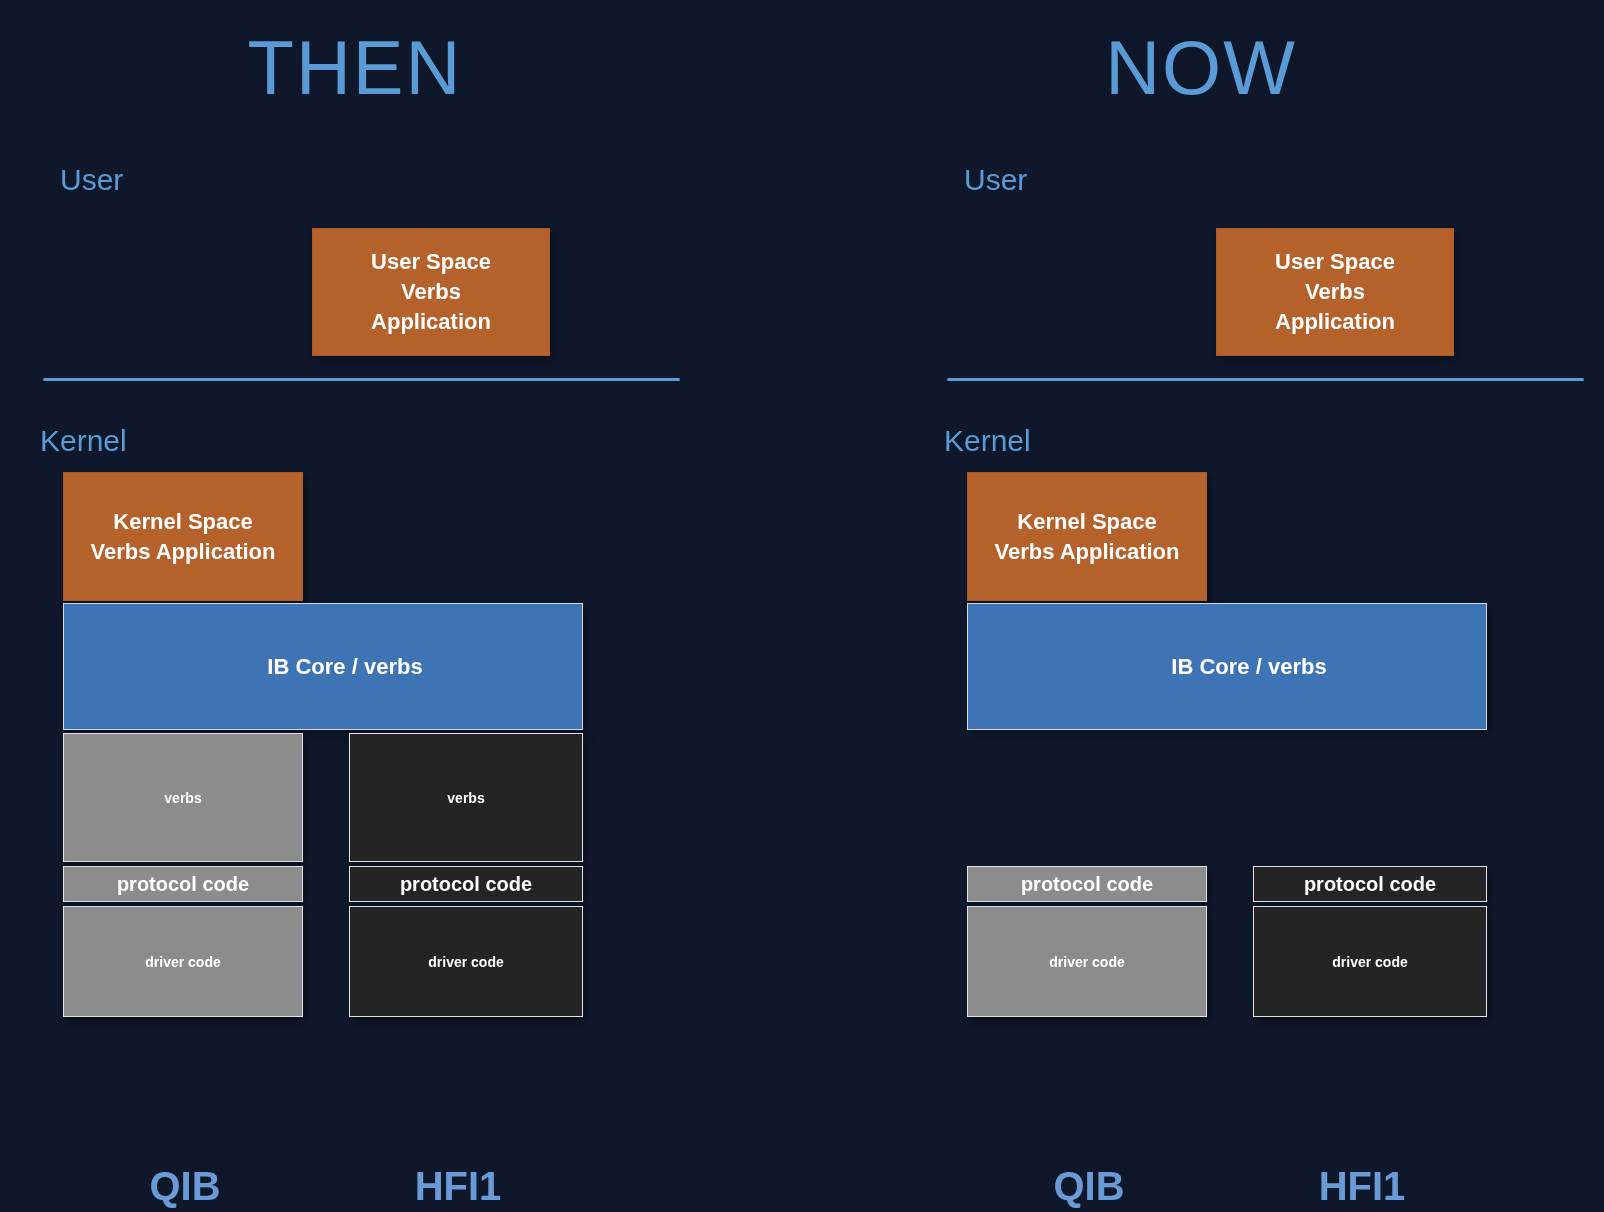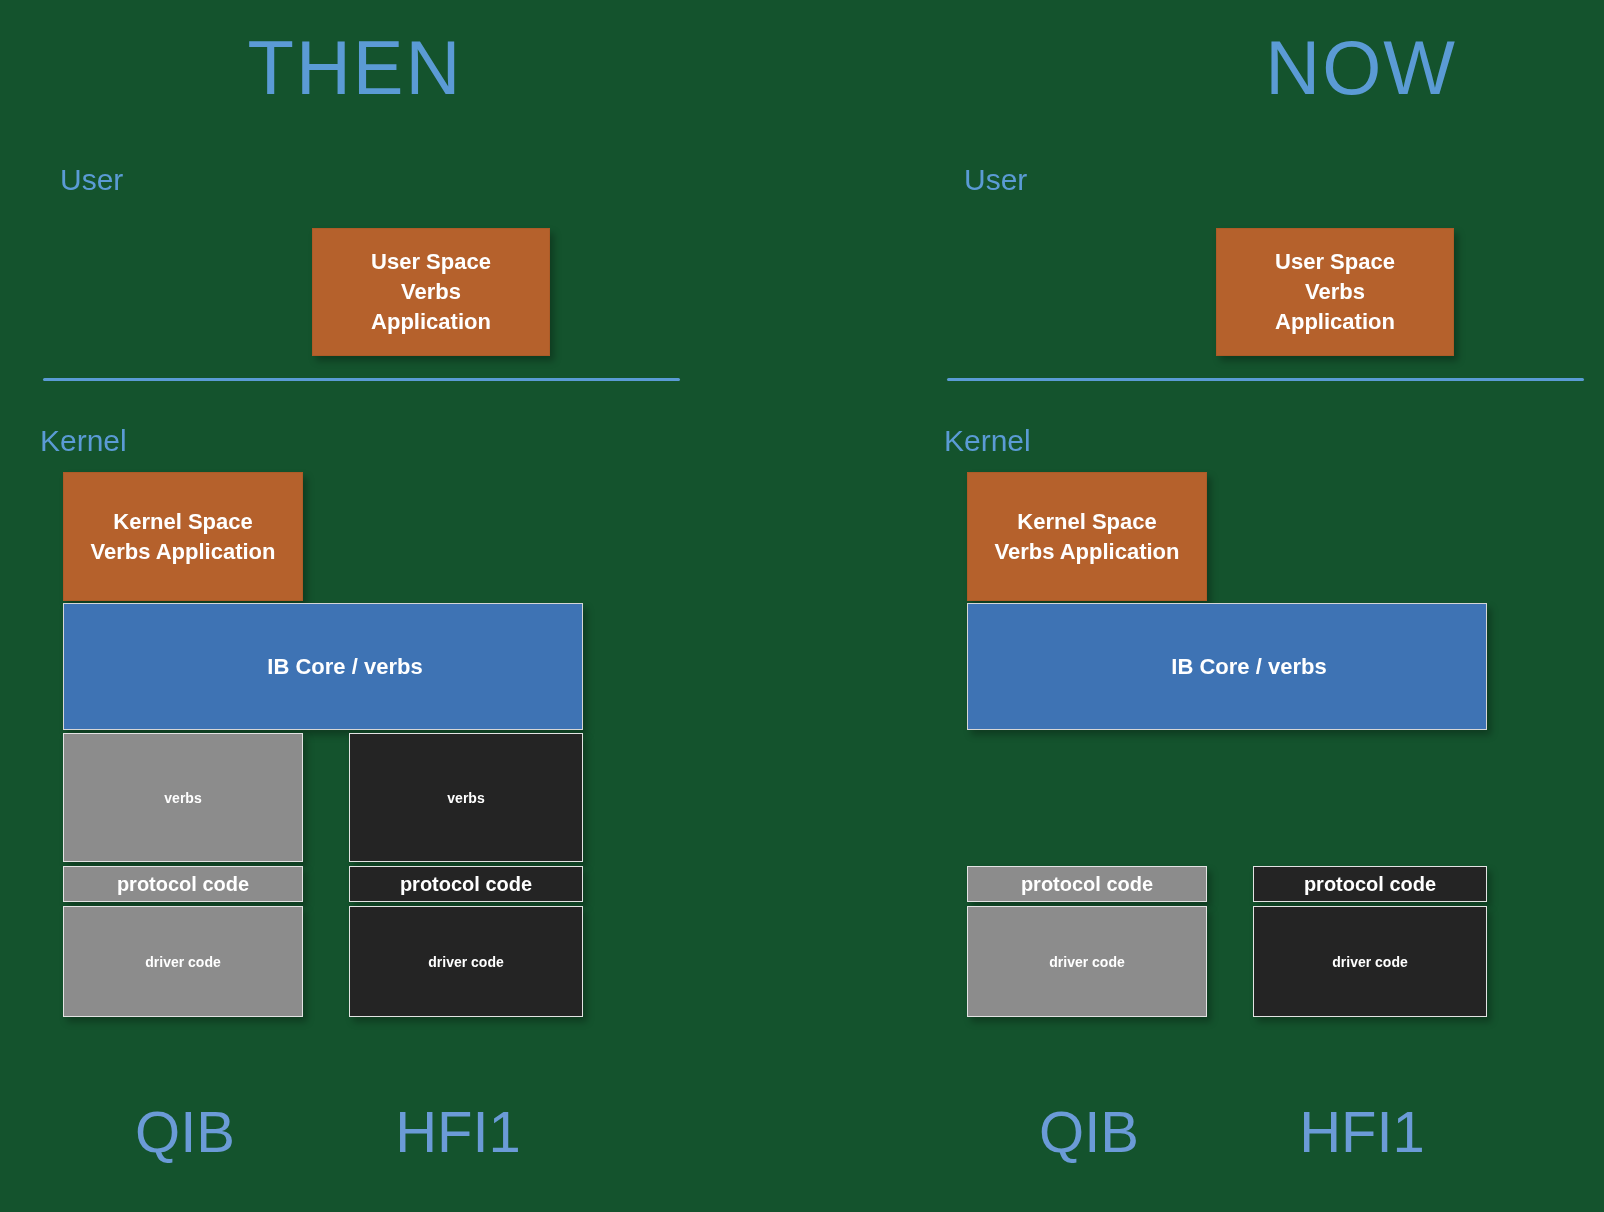--- a/index.html
+++ b/index.html
@@ -1,25 +1,25 @@
 <!DOCTYPE html>
 <html><head>
 <meta charset="utf-8">
 <style>
   html,body{margin:0;padding:0;background:#ffffff;}
   #canvas{
-    position:relative;width:1604px;height:1212px;background:#14532d;overflow:hidden;
+    position:relative;width:1604px;height:1212px;background:#0f172a;overflow:hidden;
     font-family:"Liberation Sans",sans-serif;
   }
   .title{
     position:absolute;top:30px;width:420px;text-align:center;
     font-size:76px;line-height:1.0;color:#5b9bd5;letter-spacing:2px;font-weight:400;
   }
   #then-title{left:145px;}
-  #now-title{left:1037px;text-align:right;}
+  #now-title{left:991px;}
   .zone-label{
     position:absolute;font-size:30px;color:#5b9bd5;font-weight:400;
   }
   .divider{
     position:absolute;top:378px;height:3px;background:#5b9bd5;border-radius:2px;
   }
   #then-divider{left:43px;width:637px;}
   #now-divider{left:947px;width:637px;}
   .box{
     position:absolute;display:flex;align-items:center;justify-content:center;
@@ -31,22 +31,22 @@
   .orange{background:#b5612c;border-color:#ad5b27;}
   .blue{background:#3e73b4;border-color:#d6d6d6;}
   .green{background:#4bae52;border-color:#d6d6d6;}
   .gray{background:#8c8c8c;border-color:#e3e3e3;}
   .dark{background:#242424;border-color:#e3e3e3;}
   .app-text{font-size:22px;line-height:1.35;padding:12px 26px;}
   .core-text{font-size:22px;padding-left:44px;}
   .row-text{font-size:14px;}
   .small-row{font-size:20px;}
   .footer-label{
-    position:absolute;top:1100px;width:200px;text-align:center;
-    font-size:58px;line-height:1.1;color:#6b9bd7;font-weight:400;
+    position:absolute;top:1164px;width:200px;text-align:center;
+    font-size:40px;line-height:1.1;color:#6b9bd7;font-weight:700;
   }
   
   #then-user-app{left:312px;top:228px;width:238px;height:128px;}
   #then-kernel-app{left:63px;top:472px;width:240px;height:129px;}
   #then-ib-core{left:63px;top:603px;width:520px;height:127px;}
   #then-qib-verbs{left:63px;top:733px;width:240px;height:129px;}
   #then-hfi1-verbs{left:349px;top:733px;width:234px;height:129px;}
   #then-qib-protocol{left:63px;top:866px;width:240px;height:36px;}
   #then-hfi1-protocol{left:349px;top:866px;width:234px;height:36px;}
   #then-qib-driver{left:63px;top:906px;width:240px;height:111px;}

